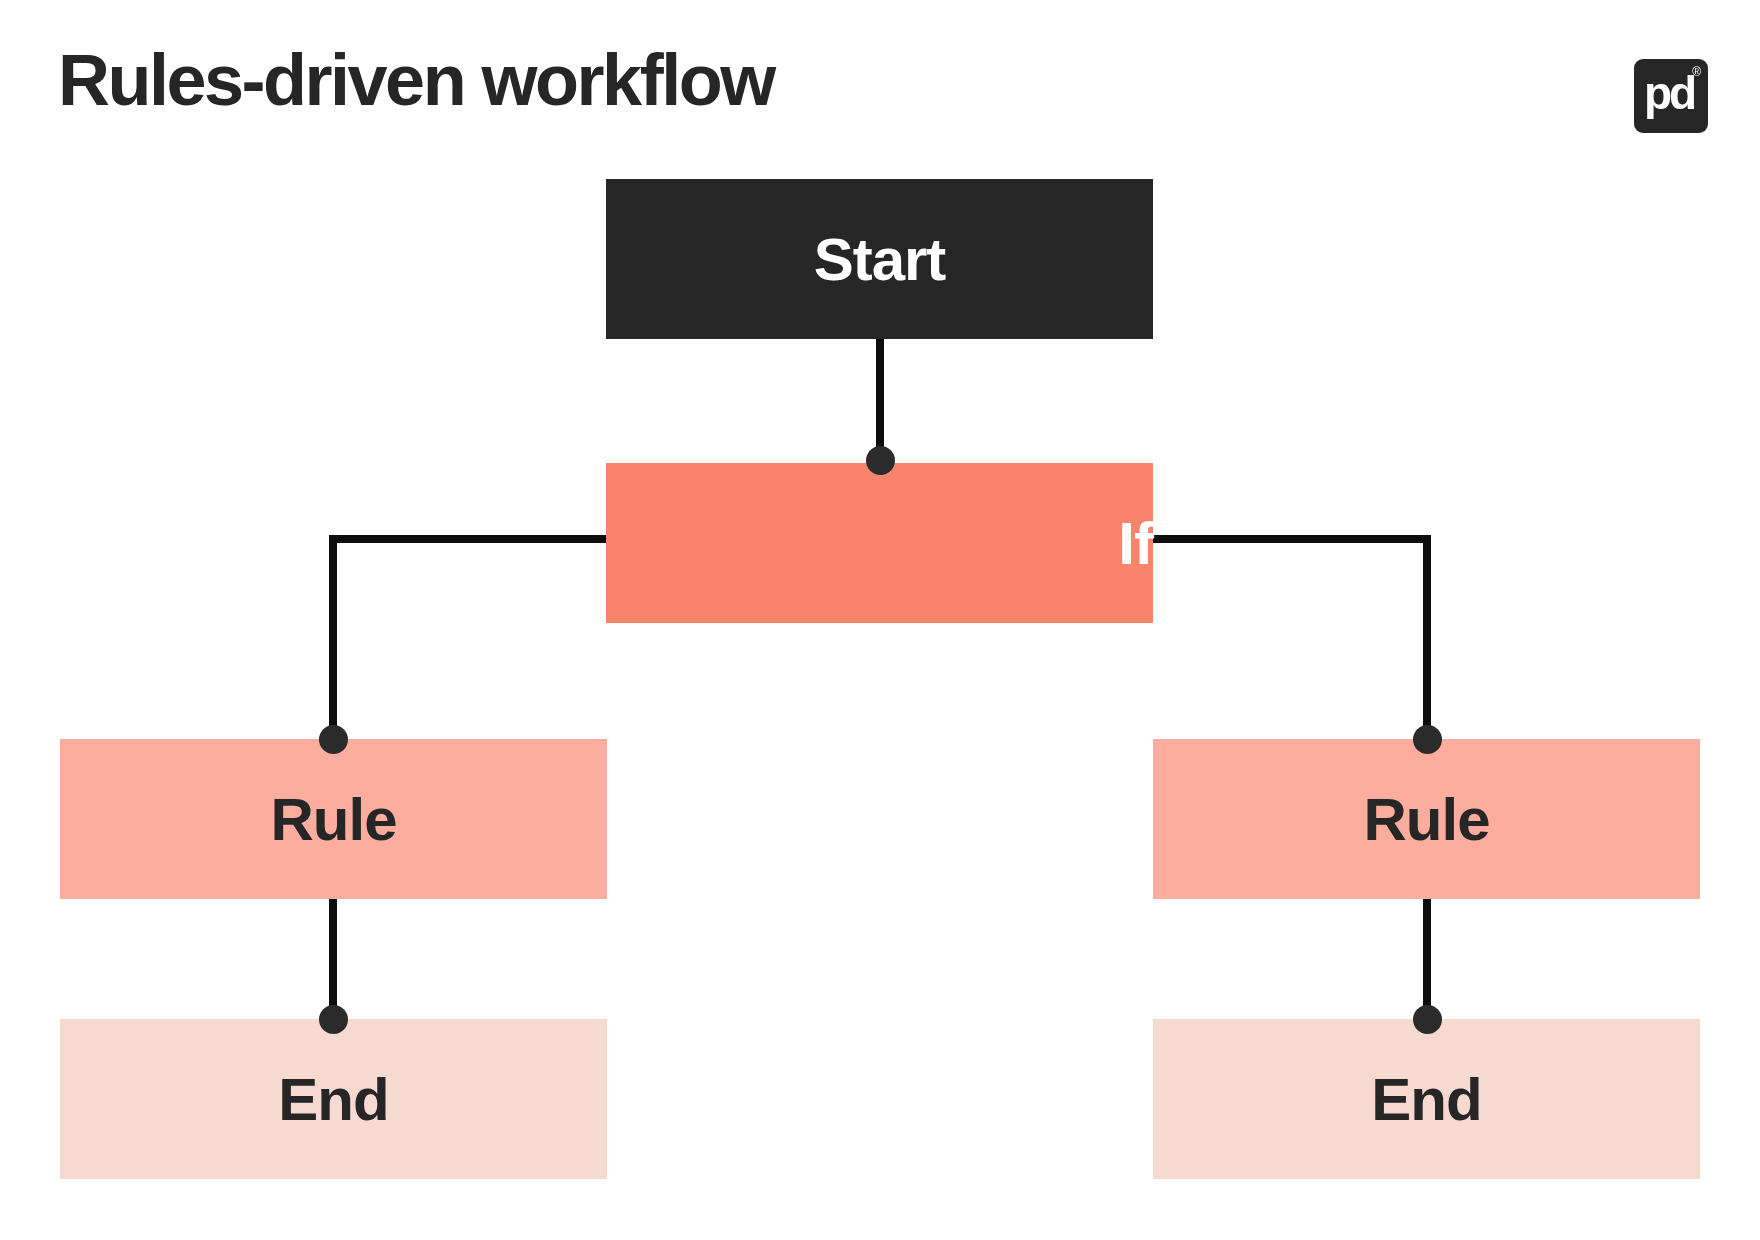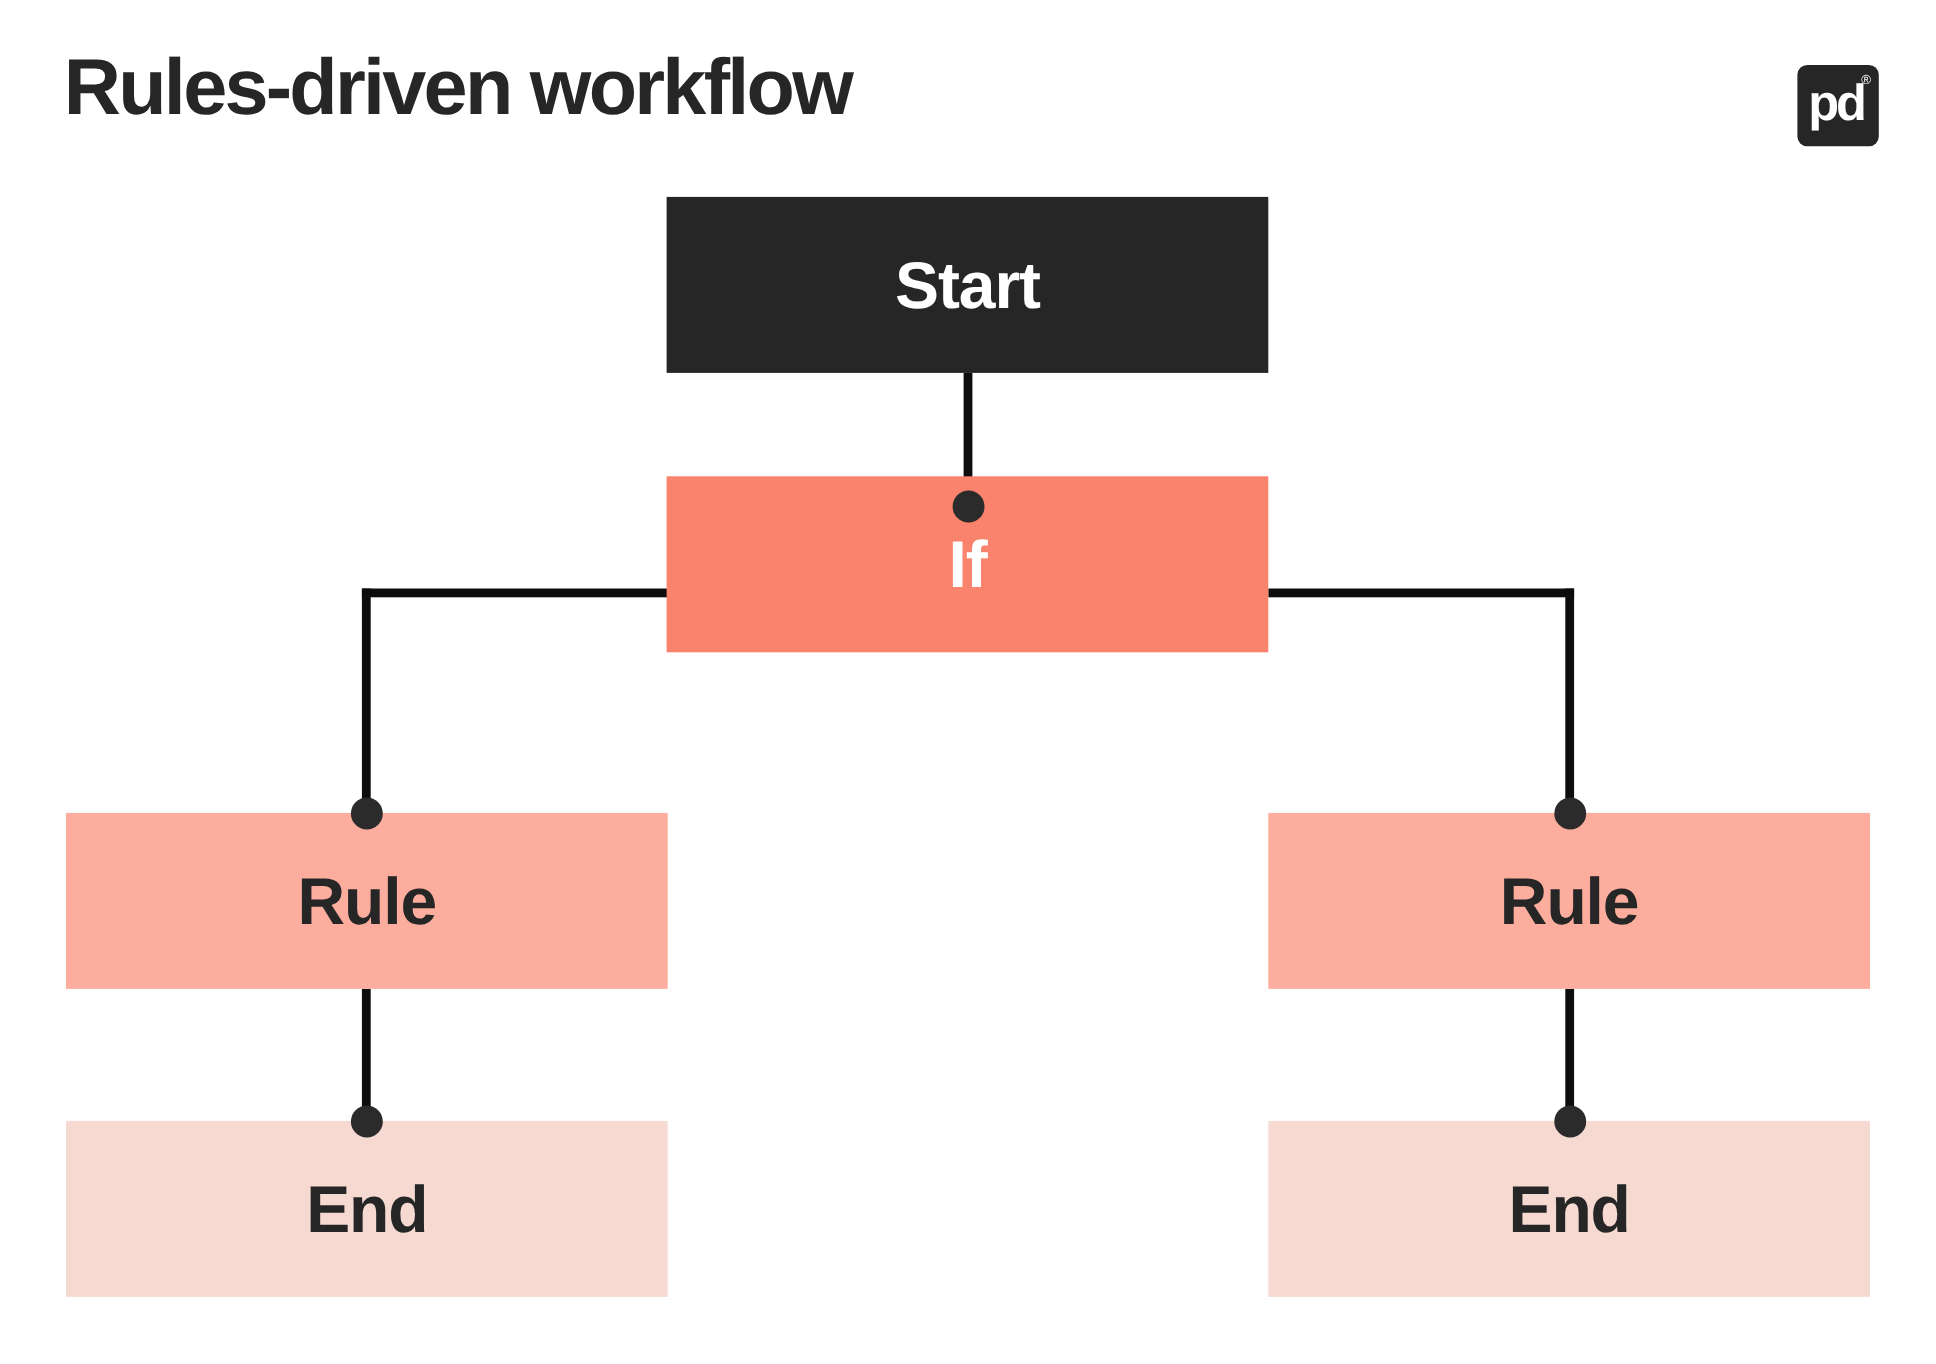--- a/index.html
+++ b/index.html
@@ -61,21 +61,21 @@
     height: 160px;
     display: flex;
     align-items: center;
     justify-content: center;
     font-size: 60px;
     font-weight: 800;
     letter-spacing: -1px;
     z-index: 2;
   }
   .node-start      { left: 606px;  top: 179px; }
-  .node-if         { left: 606px;  top: 433px; }
+  .node-if         { left: 606px;  top: 463px; justify-content: flex-end; }
   .node-rule-left  { left: 60px;   top: 739px; }
   .node-rule-right { left: 1153px; top: 739px; }
   .node-end-left   { left: 60px;   top: 1019px; }
   .node-end-right  { left: 1153px; top: 1019px; }
 
   
   .line {
     position: absolute;
     background: #0d0d0d;
     z-index: 1;

